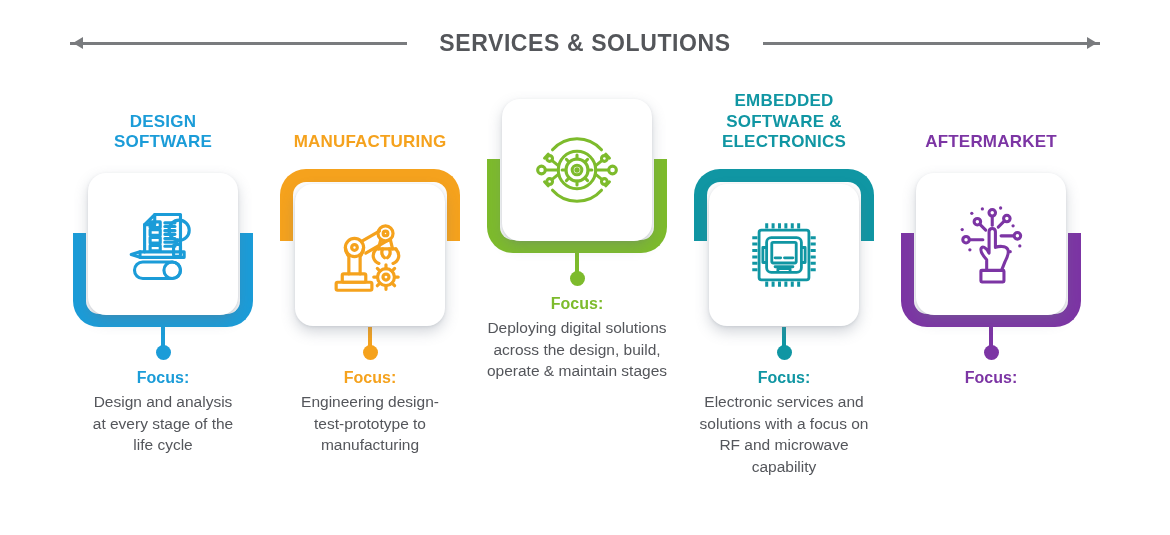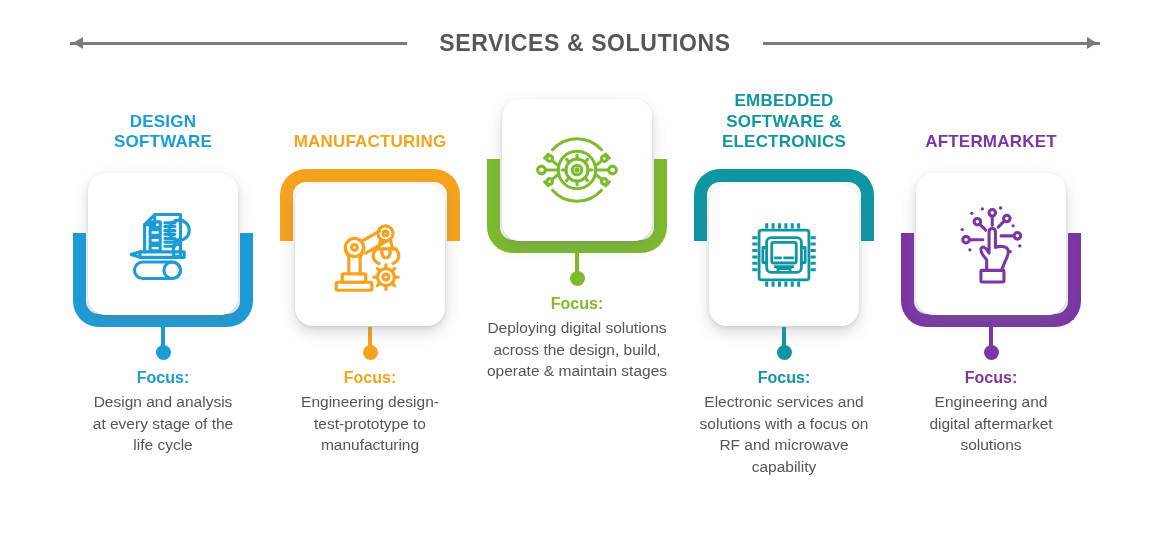--- a/index.html
+++ b/index.html
@@ -206,16 +206,15 @@
               <circle cx="20" cy="35" r="1.7"></circle>
             <circle cx="28" cy="56" r="1.7"></circle>
               <circle cx="70" cy="58" r="1.7"></circle>
           </g>
         </svg>
       </div>
     </div>
     <div class="stem"></div>
     <div class="dot"></div>
     <div class="focus-label">Focus:</div>
-    <div class="focus-text narrow">Engineering and digital aftermarket solutions</div>
   </div>
 
 </div>
 
 </body></html>

